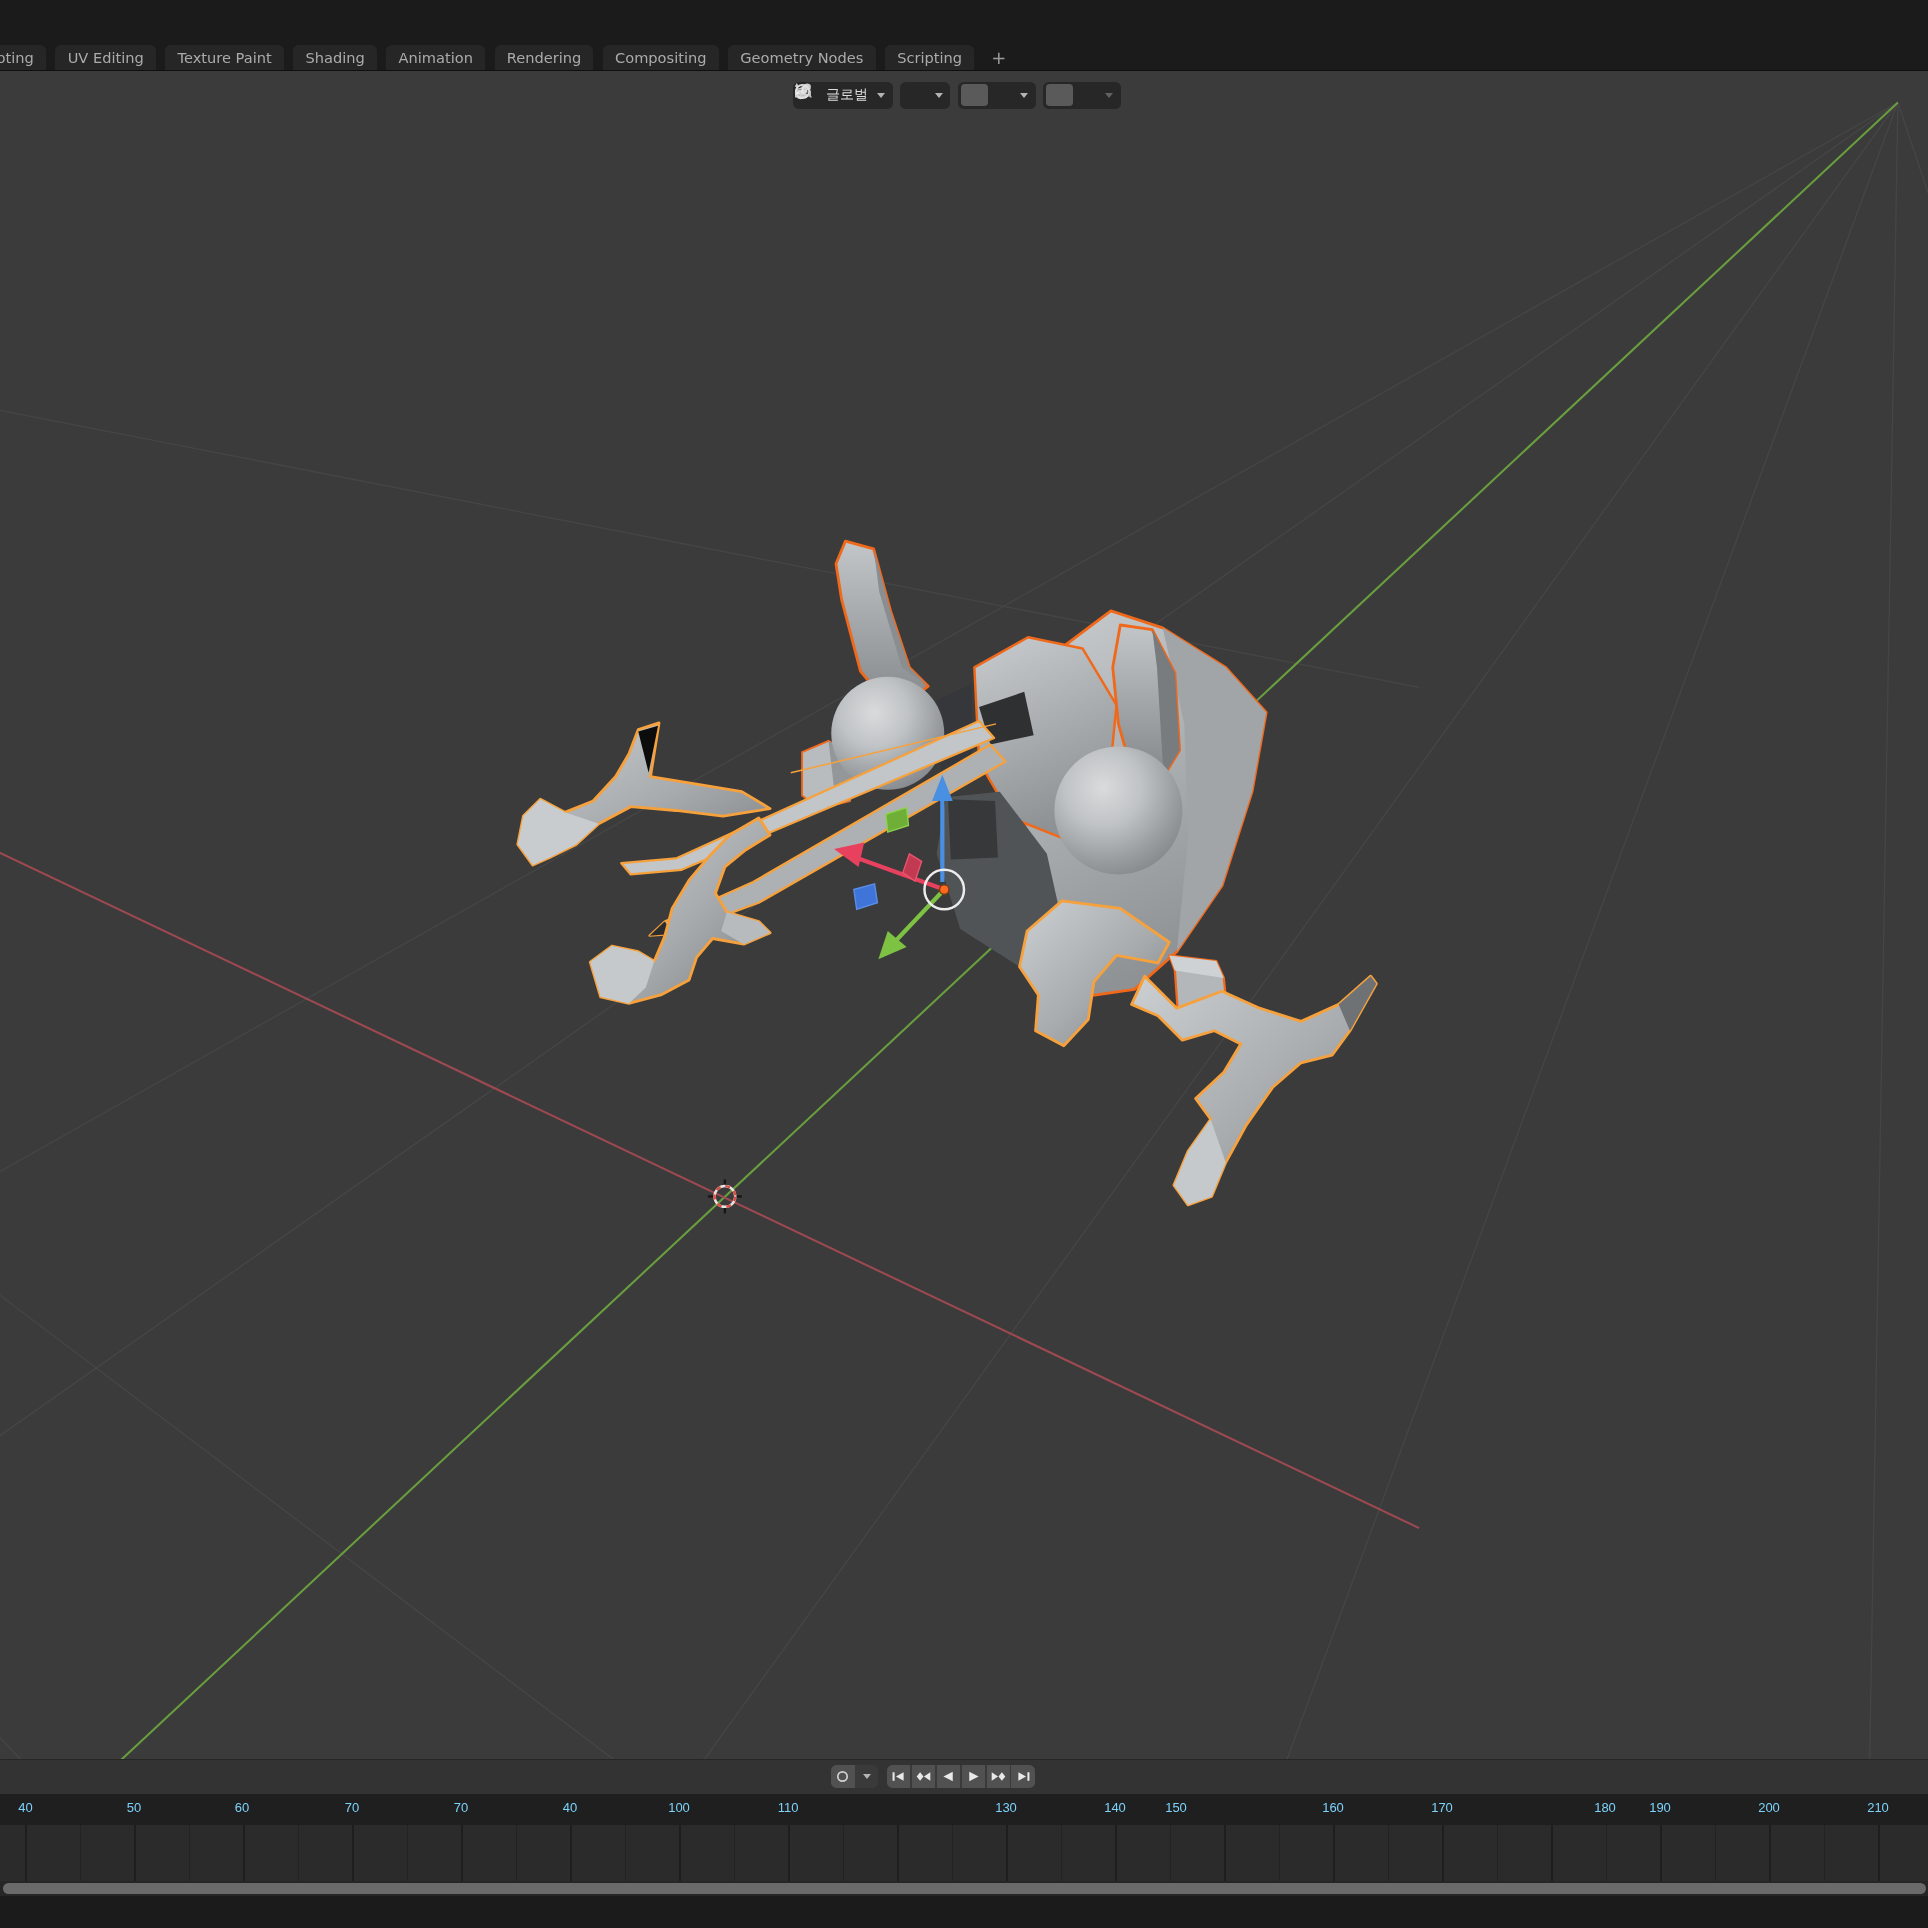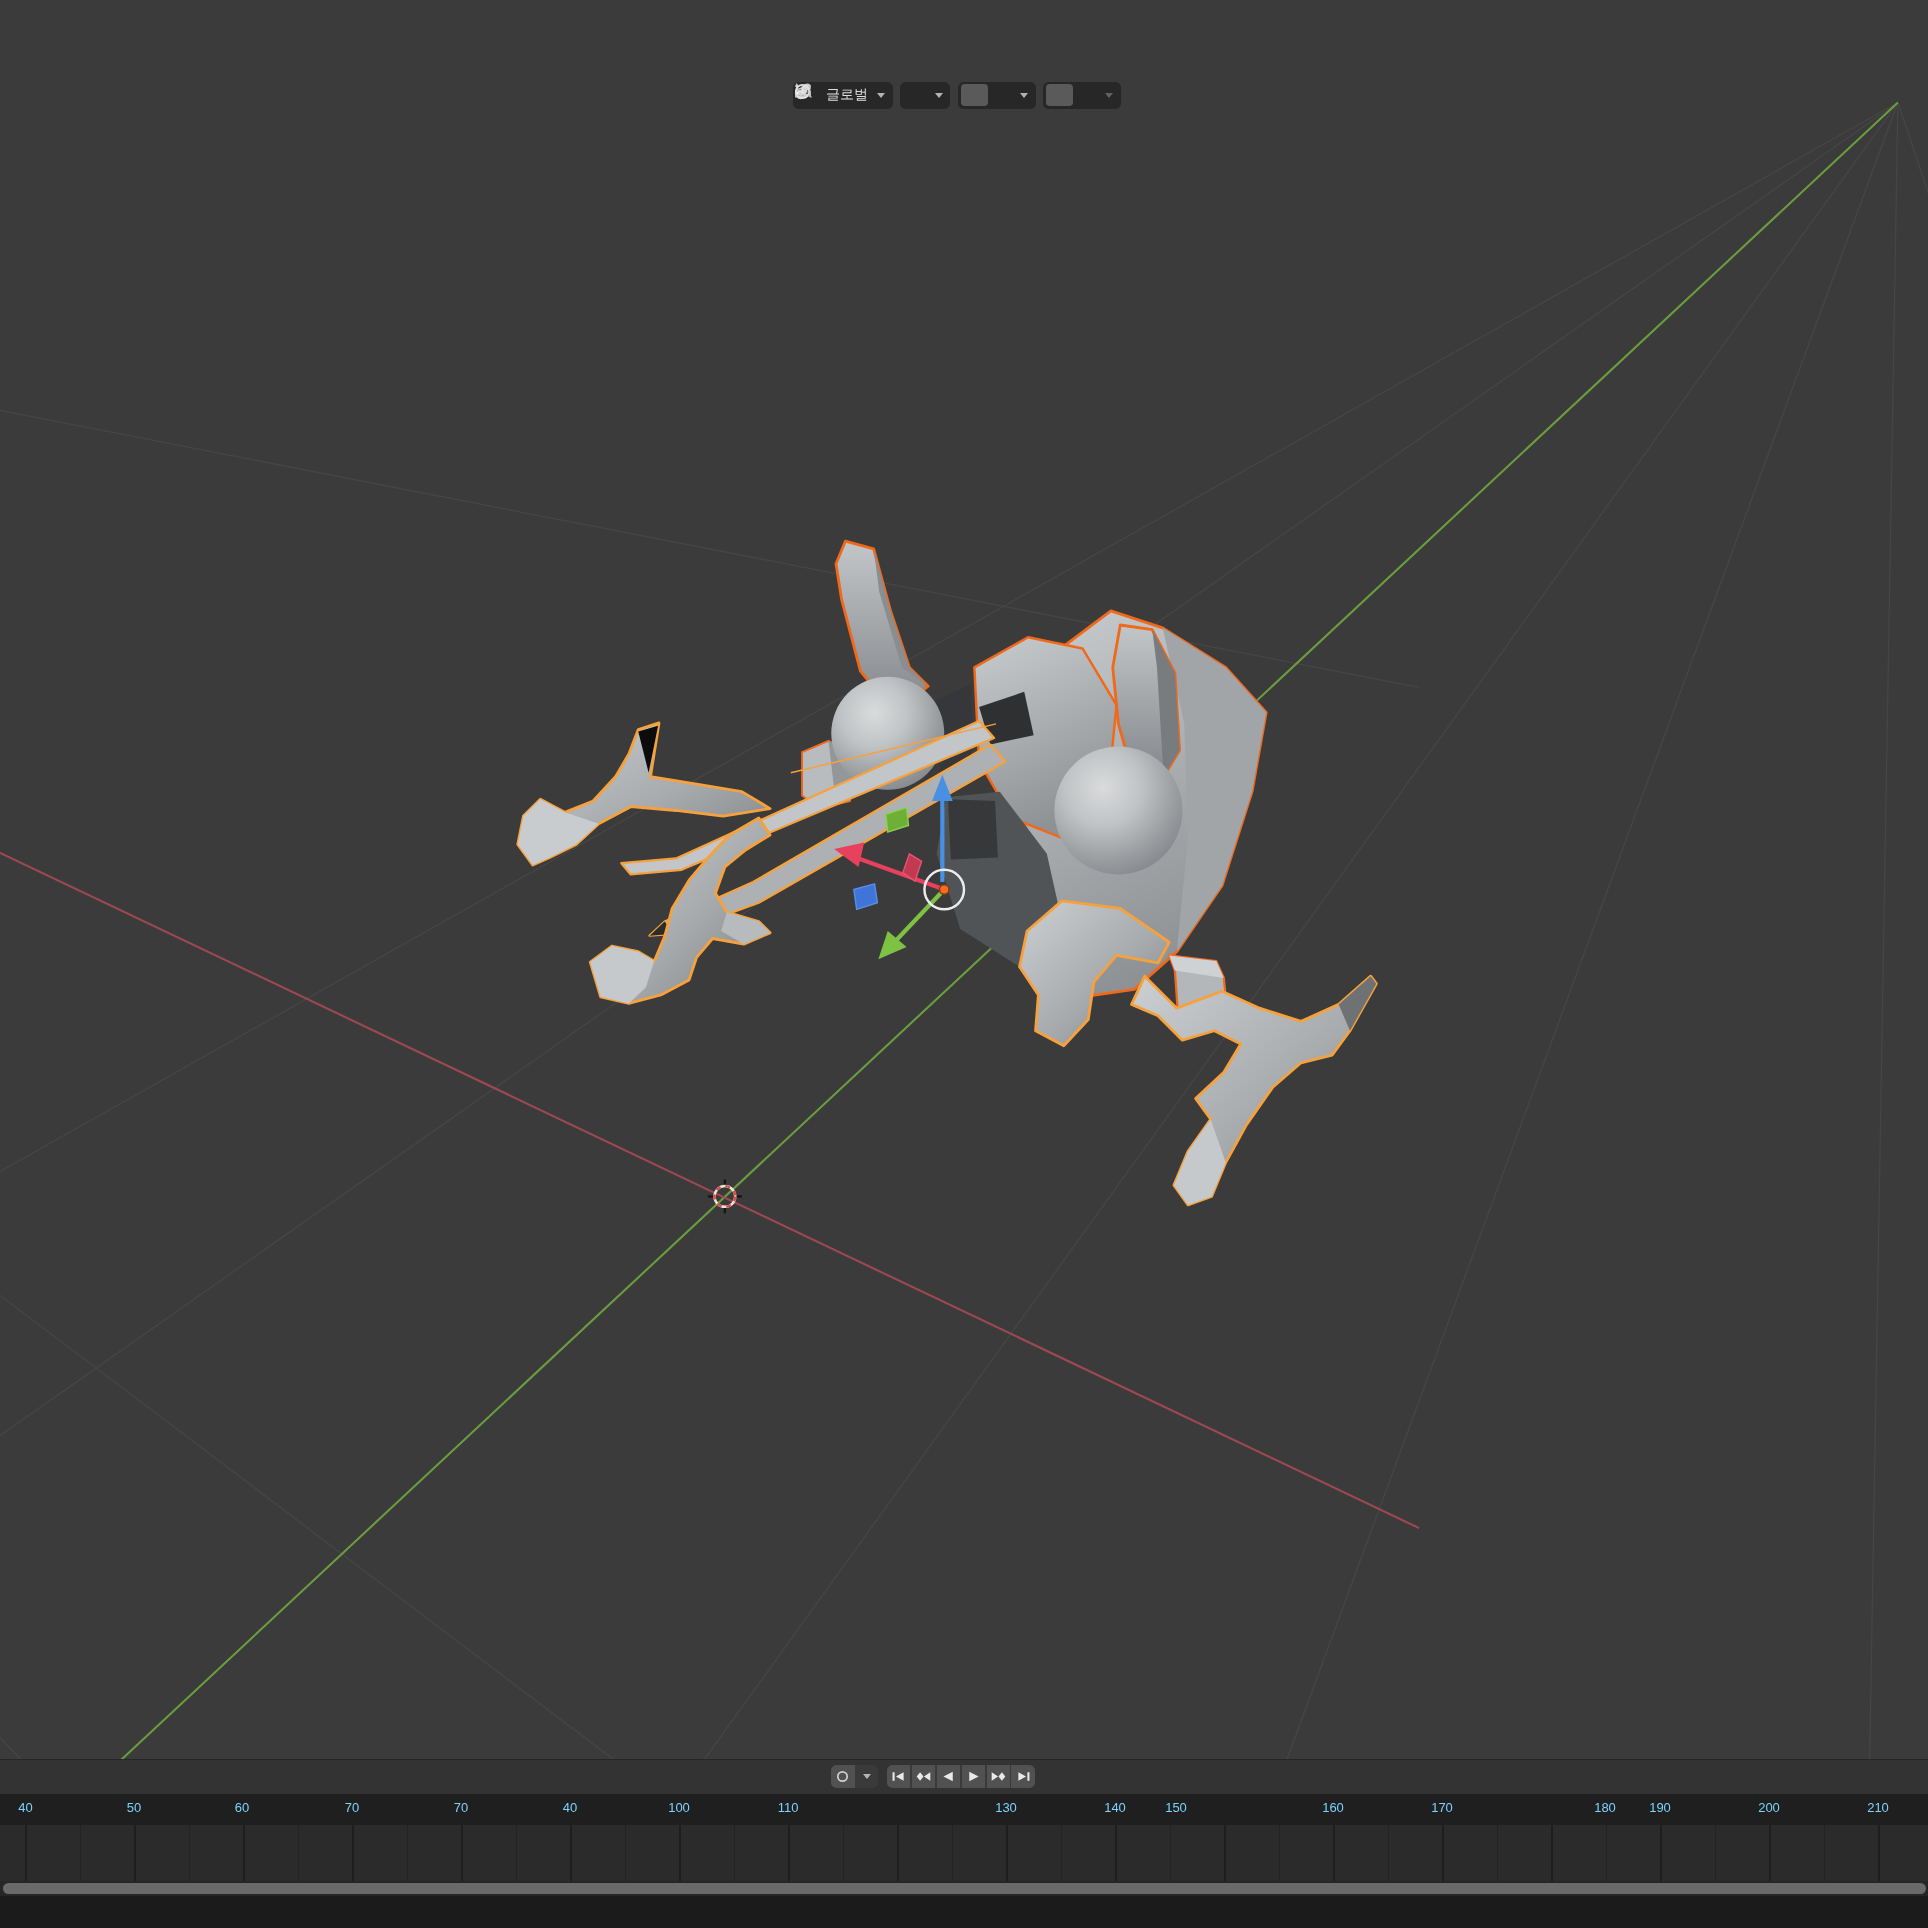--- a/index.html
+++ b/index.html
@@ -228,20 +228,34 @@
         <span class="wcell dim wicon">
           <svg width="21" height="19" viewBox="0 0 22 20" fill="none" stroke="#cecece" stroke-width="1.8">
             <path d="M2,16 C7,16 7,4 11,4 C15,4 15,16 20,16"></path>
           </svg>
         </span>
         <span class="chev dim"></span>
       </div>
     </div>
   </div>
 
+  <div class="topbar">
+    <div class="tabs" id="tabs">
+        <div class="tab partial">pting</div>
+        <div class="tab">UV Editing</div>
+        <div class="tab">Texture Paint</div>
+        <div class="tab">Shading</div>
+        <div class="tab">Animation</div>
+        <div class="tab">Rendering</div>
+        <div class="tab">Compositing</div>
+        <div class="tab">Geometry Nodes</div>
+        <div class="tab">Scripting</div>
+        <div class="tab-add">+</div>
+      </div>
+  </div>
 
   <div class="tl-header">
     <div class="tl-controls">
       <div class="btn-group">
         <div class="tbtn">
           <svg width="15" height="15" viewBox="0 0 16 16">
               <circle cx="8" cy="8" r="5" fill="none" stroke="#cfcfcf" stroke-width="1.8"></circle>
             </svg>
         </div>
         <div class="tbtn alt">

